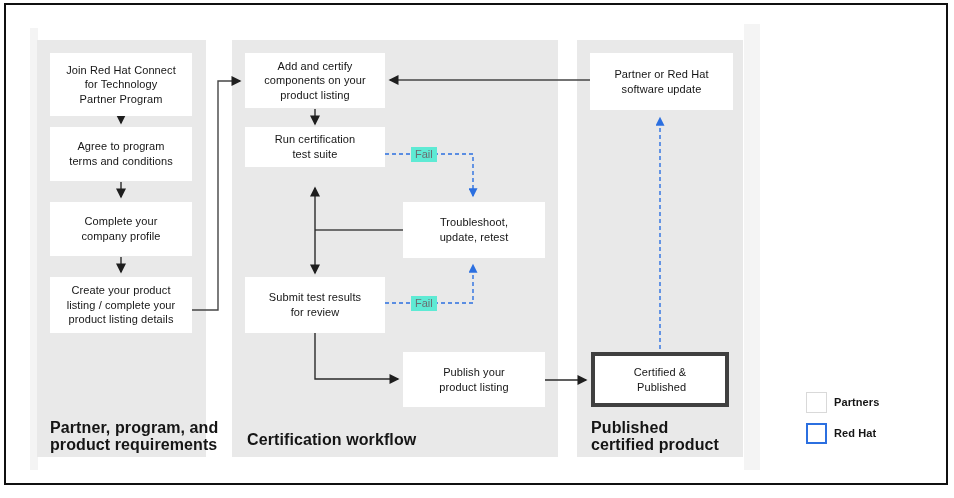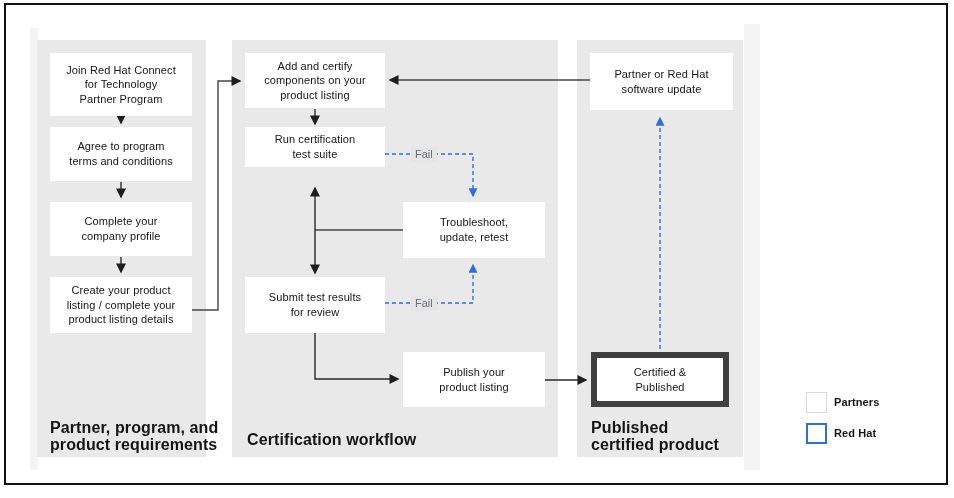--- a/index.html
+++ b/index.html
@@ -24,35 +24,35 @@
   }
   .panel-label.l1 { left:50px;  top:420px; }
   .panel-label.l2 { left:247px; top:432px; }
   .panel-label.l3 { left:591px; top:420px; }
   .node {
     position:absolute; background:#ffffff; display:flex; align-items:center;
     justify-content:center; text-align:center; white-space:pre-line;
     font-size:11px; line-height:1.32; letter-spacing:0.1px; color:#151515;
     box-sizing:border-box;
   }
-  .node.blue { border:6px solid #404040; }
+  .node.blue { border:4px solid #404040;text-align:right; }
   .n-join      { left:50px;  top:53px;  width:142px; height:63px; }
   .n-agree     { left:50px;  top:127px; width:142px; height:54px; }
   .n-profile   { left:50px;  top:202px; width:142px; height:54px; }
   .n-create    { left:50px;  top:277px; width:142px; height:56px; }
   .n-add       { left:245px; top:53px;  width:140px; height:55px; }
   .n-run       { left:245px; top:127px; width:140px; height:40px; }
   .n-trouble   { left:403px; top:202px; width:142px; height:56px; }
   .n-submit    { left:245px; top:277px; width:140px; height:56px; }
   .n-publish   { left:403px; top:352px; width:142px; height:55px; }
   .n-update    { left:590px; top:53px;  width:143px; height:57px; }
   .n-certified { left:591px; top:352px; width:138px; height:55px; }
   .connectors { position:absolute; left:0; top:0; width:954px; height:498px; pointer-events:none; }
   .fail {
-    position:absolute; font-size:11px; color:#6a6e73; background:#e5e5e5;
+    position:absolute; font-size:11px; color:#6a6e73; background:#5eead4;
     padding:0 4px; line-height:15px; text-align:right;
   }
   .fail.f1 { left:411px; top:147px; }
   .fail.f2 { left:411px; top:296px; }
   .legend-swatch { position:absolute; width:21px; height:21px; background:#ffffff; box-sizing:border-box; }
   .legend-swatch.partners { left:806px; top:392px; border:1.5px solid #d9d9d9; }
   .legend-swatch.redhat   { left:806px; top:423px; border:2px solid #2b6fe0; }
   .legend-label { position:absolute; left:834px; font-size:11px; font-weight:600; letter-spacing:0.1px; }
   .legend-label.partners { top:396px; }
   .legend-label.redhat   { top:427px; }

